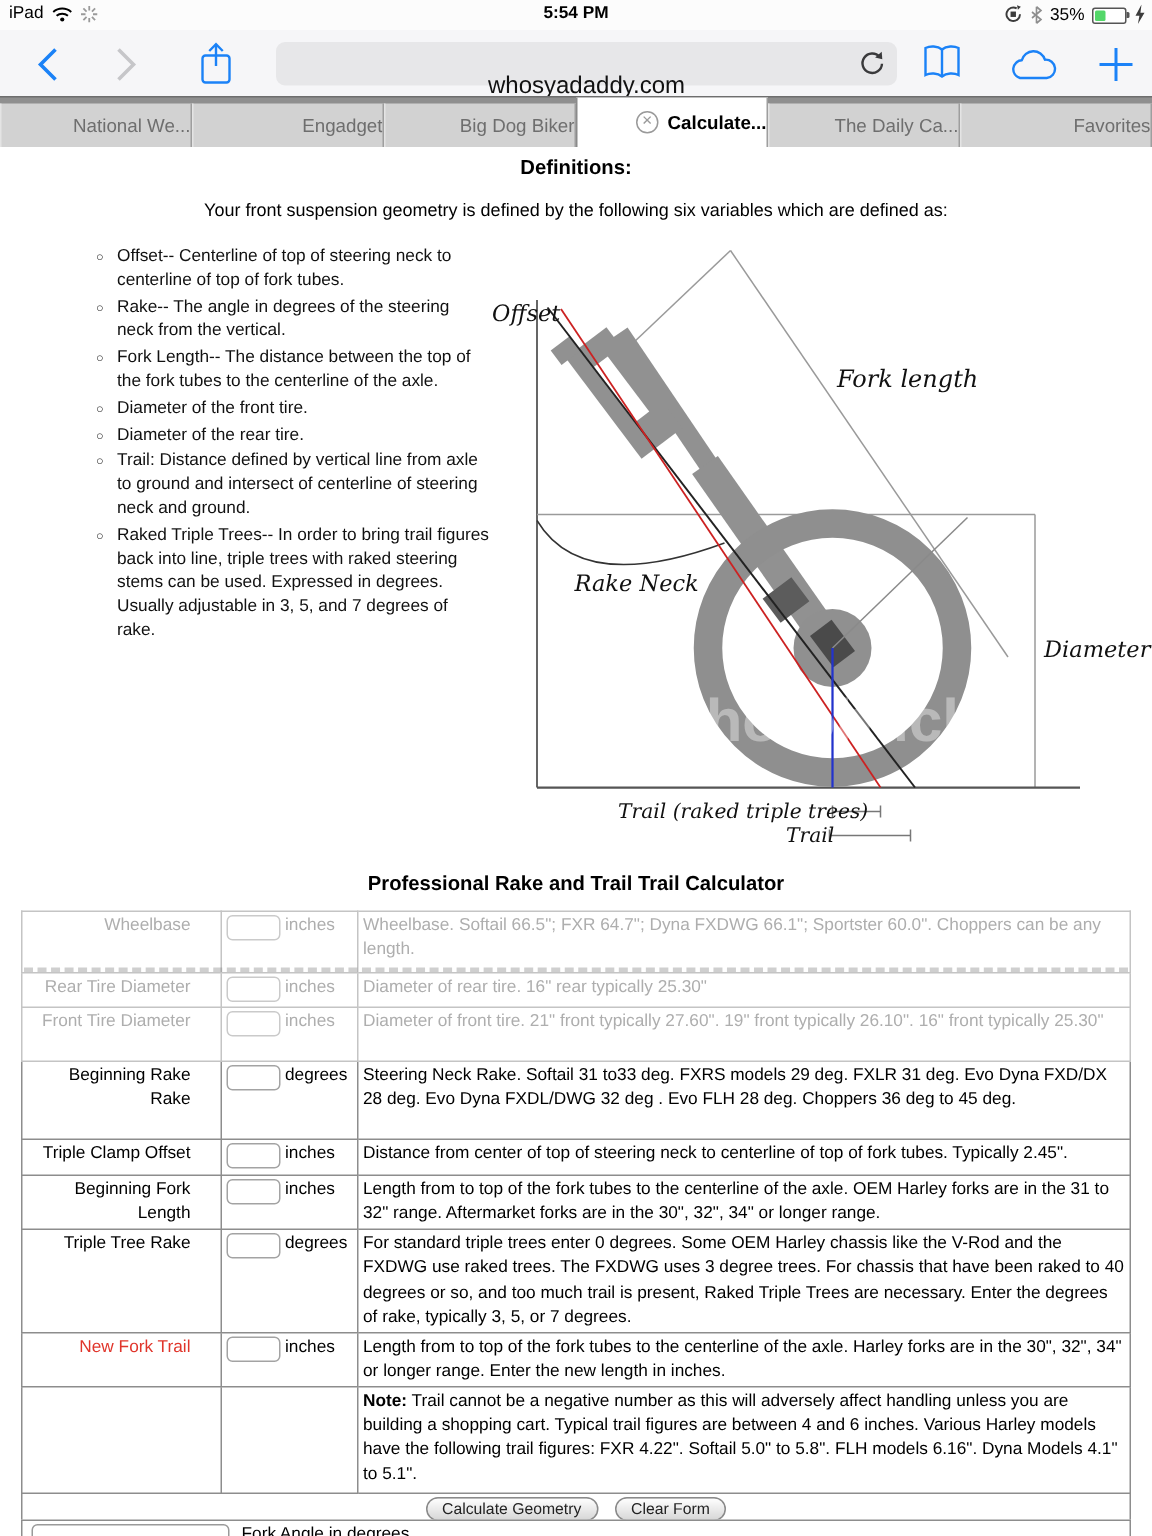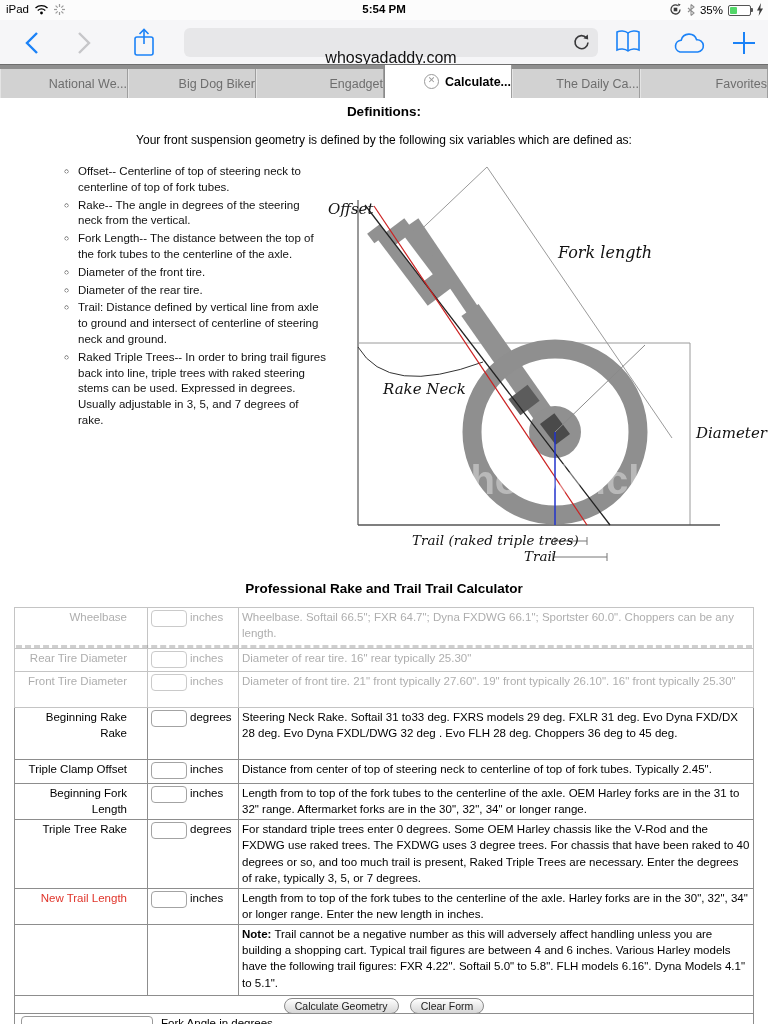--- a/index.html
+++ b/index.html
@@ -152,24 +152,24 @@
         <line x1="2" y1="13" x2="24" y2="13"></line>
       </g>
     </svg>
 </div>
 
 <div id="tabbar" class="abs">
   <div class="tab">
       <span>National We...</span>
     </div>
   <div class="tab">
+      <span>Engadget</span>
+    </div>
+  <div class="tab">
       <span>Big Dog Biker</span>
-    </div>
-  <div class="tab">
-      <span>Engadget</span>
     </div>
   <div class="tab active">
     <span class="tabclose">✕</span>
     <span>Calculate...</span>
   </div>
   <div class="tab">
       <span>The Daily Ca...</span>
     </div>
   <div class="tab">
       <span>Favorites</span>
@@ -283,21 +283,21 @@
       <td class="c1" style="height:33px"><span>Beginning Fork Length</span></td>
       <td class="c2"><input class="cell" style=""><span>inches</span></td>
       <td class="c3">Length from to top of the fork tubes to the centerline of the axle. OEM Harley forks are in the 31 to 32" range. Aftermarket forks are in the 30", 32", 34" or longer range.</td>
     </tr>
     <tr>
       <td class="c1" style="height:65px"><span>Triple Tree Rake</span></td>
       <td class="c2"><input class="cell" style=""><span>degrees</span></td>
       <td class="c3">For standard triple trees enter 0 degrees. Some OEM Harley chassis like the V-Rod and the FXDWG use raked trees. The FXDWG uses 3 degree trees. For chassis that have been raked to 40 degrees or so, and too much trail is present, Raked Triple Trees are necessary. Enter the degrees of rake, typically 3, 5, or 7 degrees.</td>
     </tr>
     <tr>
-      <td class="c1" style="height:33px;color:#e0352b"><span>New Trail Length</span></td>
+      <td class="c1" style="height:33px;color:#e0352b"><span>New Fork Trail</span></td>
       <td class="c2"><input class="cell" style=""><span>inches</span></td>
       <td class="c3">Length from to top of the fork tubes to the centerline of the axle. Harley forks are in the 30", 32", 34" or longer range. Enter the new length in inches.</td>
     </tr>
     <tr>
       <td class="c1" style="height:68px"></td>
       <td class="c2"></td>
       <td class="c3"><b>Note:</b><span> Trail cannot be a negative number as this will adversely affect handling unless you are building a shopping cart. Typical trail figures are between 4 and 6 inches. Various Harley models have the following trail figures: FXR 4.22". Softail 5.0" to 5.8". FLH models 6.16". Dyna Models 4.1" to 5.1".</span></td>
     </tr>
     <tr>
       <td class="btnrow" colspan="3">

